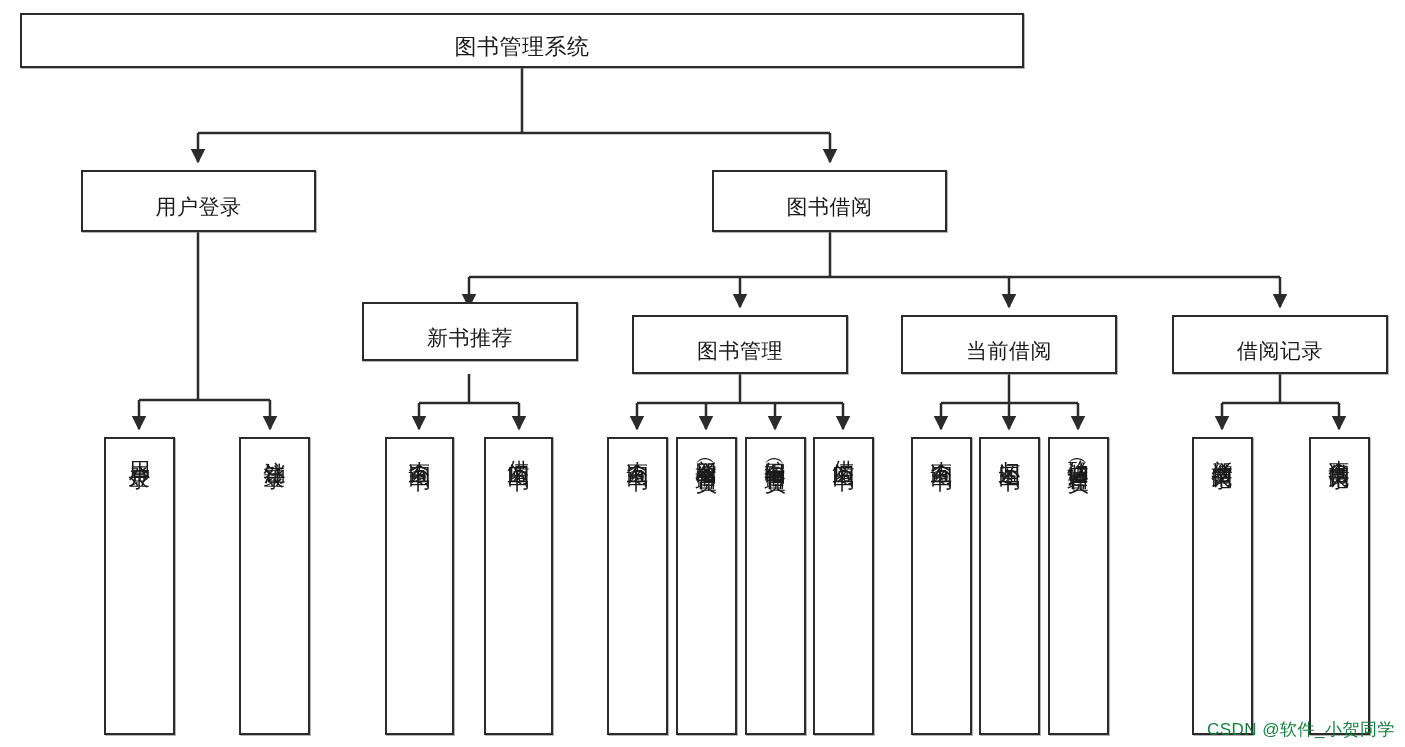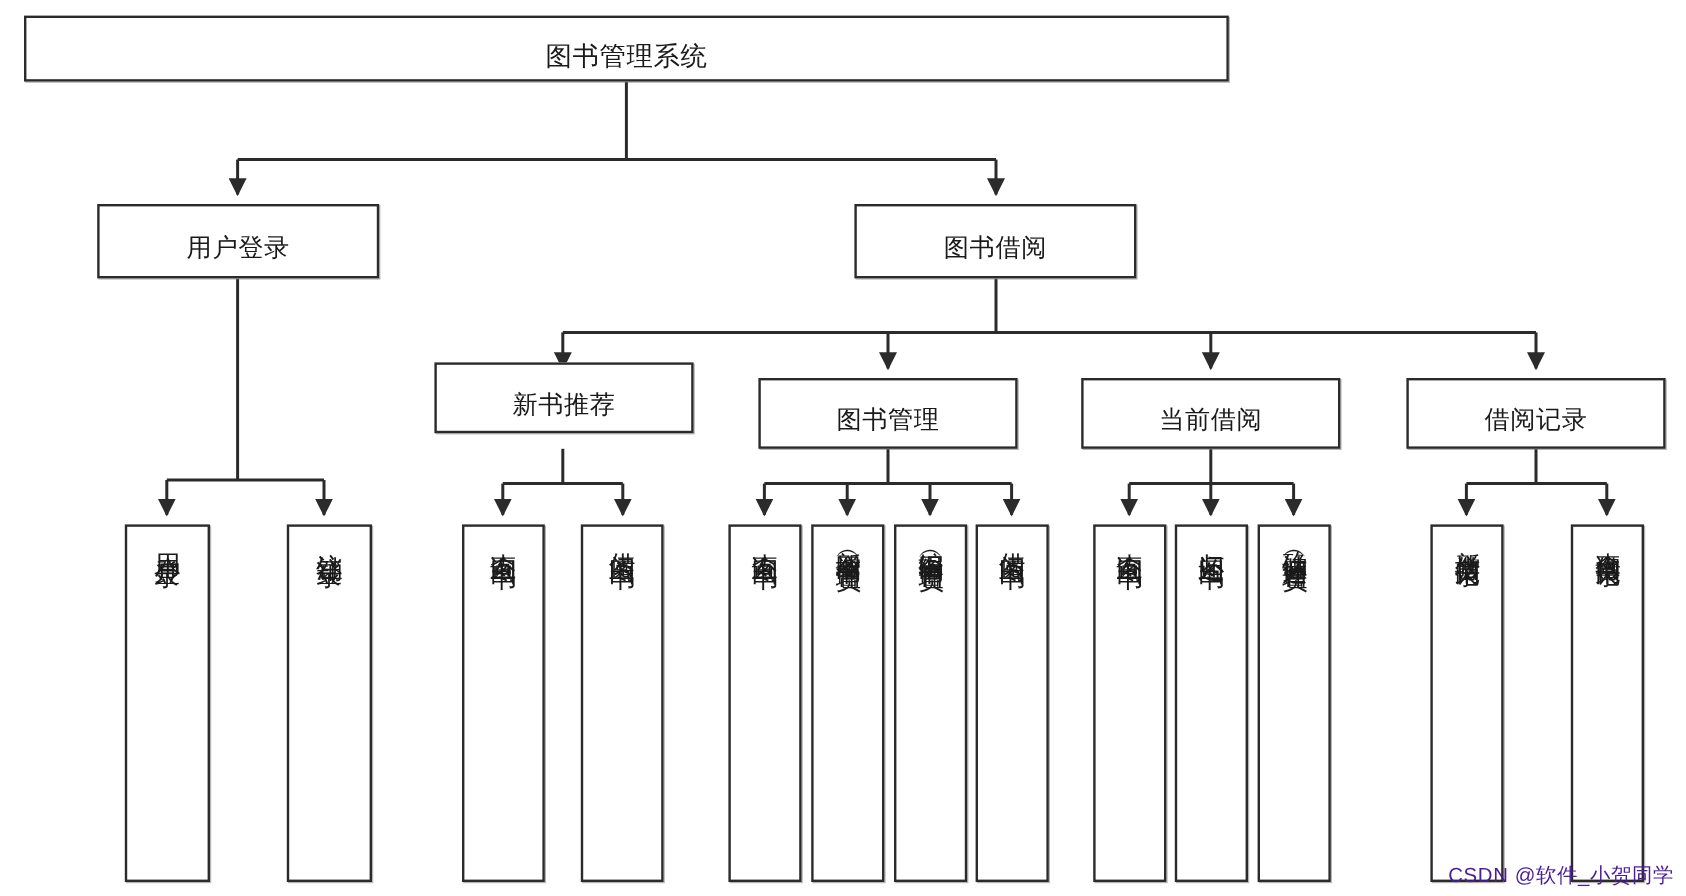--- a/index.html
+++ b/index.html
@@ -34,21 +34,21 @@
     text-orientation:upright;
     font-size:22px;
     letter-spacing:3px;
     line-height:1;
   }
   .v-node.tall .lbl{font-size:21px;letter-spacing:2px;}
   #watermark{
     position:absolute;
     right:10px;bottom:6px;
     font-size:17px;
-    color:#4c1d95;
+    color:#15803d;
     letter-spacing:.5px;
     white-space:pre;
     pointer-events:none;
   }
 </style>
 </head>
 <body>
 
 <div id="stage">
 

